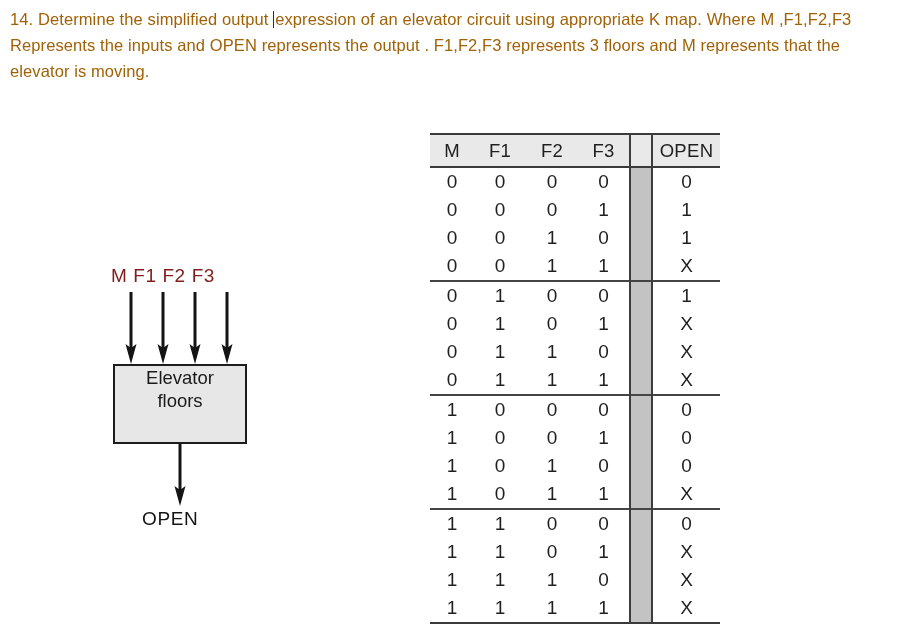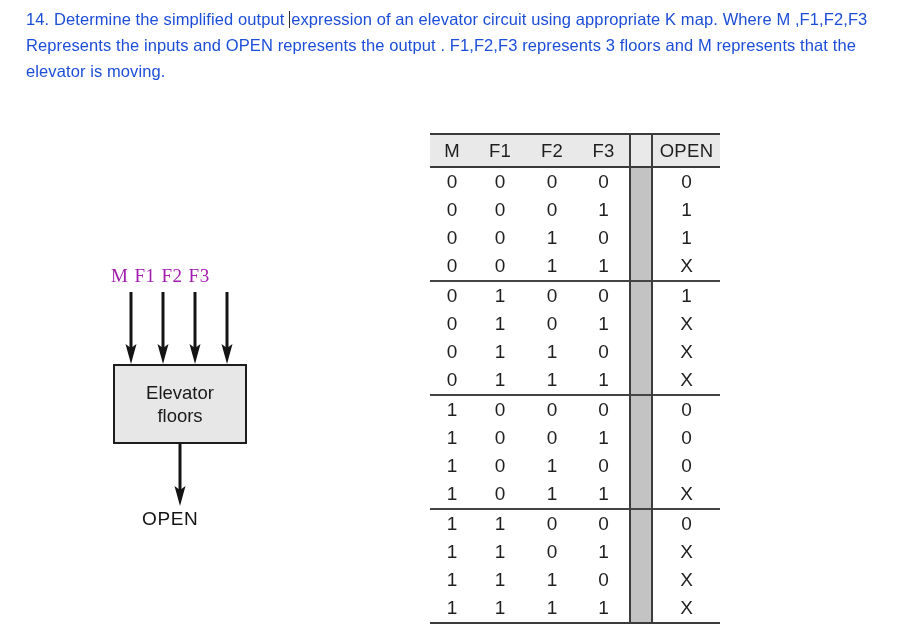--- a/index.html
+++ b/index.html
@@ -12,26 +12,26 @@
     height: 624px;
     position: relative;
     font-family: "Liberation Sans", sans-serif;
     color: #1a1a1a;
     overflow: hidden;
   }
 
   
   #question-text {
     position: absolute;
-    left: 26px;
+    left: 10px;
     top: 6px;
     width: 875px;
     font-size: 16.5px;
     line-height: 26px;
-    color: #1d4ed8;
+    color: #a16207;
     letter-spacing: 0.1px;
   }
   #question-text .caret {
     display: inline-block;
     width: 1px;
     height: 17px;
     background: #303030;
     vertical-align: -3px;
     margin: 0 1px 0 0;
   }
@@ -44,22 +44,21 @@
     width: 200px;
     height: 285px;
   }
   #input-labels {
     position: absolute;
     left: 16px;
     top: 3px;
     font-size: 19px;
     letter-spacing: 0.5px;
     white-space: nowrap;
-    color: #a21caf;
-    font-family: Liberation Serif, serif;
+    color: #7f1d1d;
   }
   #input-labels span { margin-right: 6px; }
   #input-labels span:last-child { margin-right: 0; }
 
   .arrow-in {
     position: absolute;
     top: 30px;
     width: 14px;
     height: 72px;
   }
@@ -73,21 +72,20 @@
     left: 18px;
     top: 102px;
     width: 134px;
     height: 80px;
     border: 2px solid #1d1d1d;
     background: #e7e7e7;
     box-sizing: border-box;
     display: flex;
     flex-direction: column;
     align-items: center;
-    justify-content: center;
   }
   #circuit-box .box-line {
     font-size: 18.5px;
     line-height: 23px;
     color: #1a1a1a;
   }
 
   #arrow-out {
     position: absolute;
     left: 78px;

